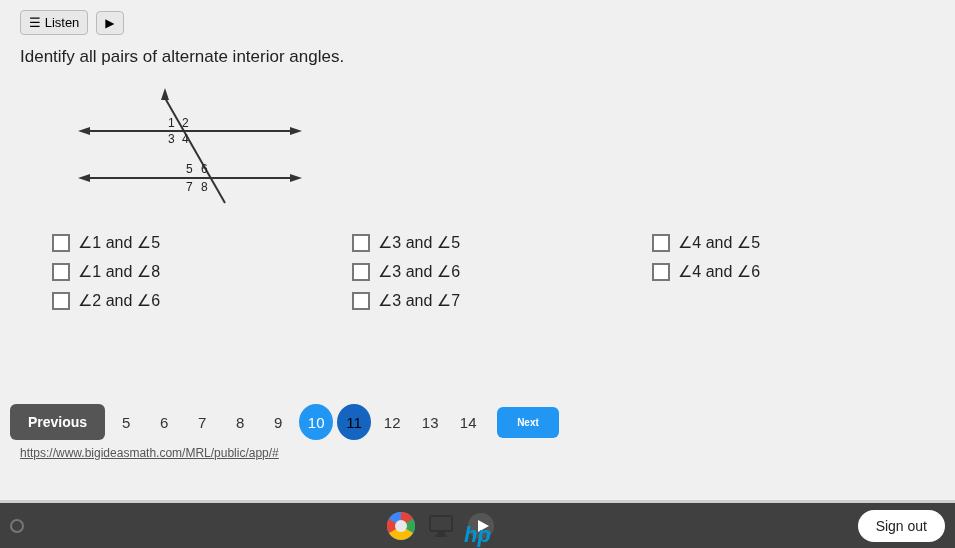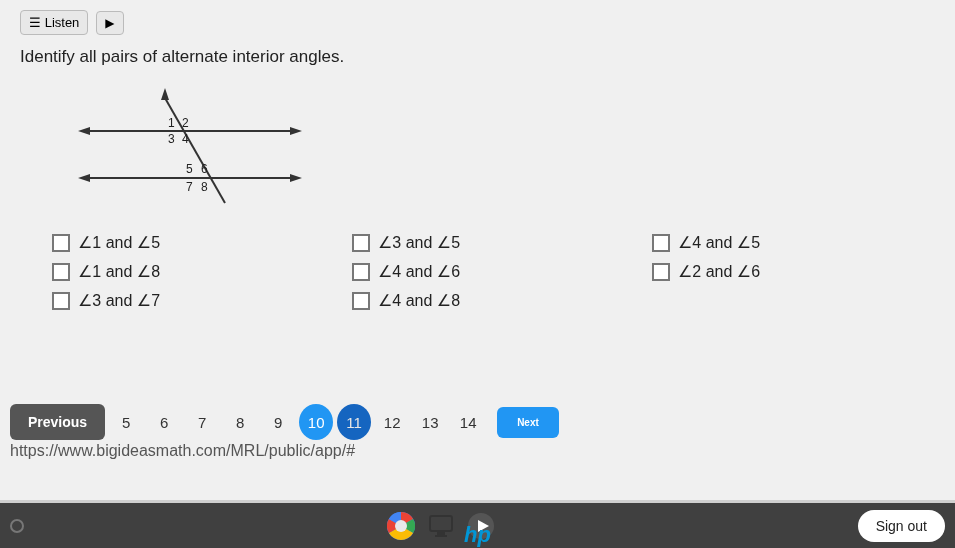--- a/index.html
+++ b/index.html
@@ -134,42 +134,43 @@
     }
 
     .page-num.active {
       background: #2196F3;
       color: white;
       border-radius: 50%;
     }
 
     .page-num.current {
       background: #1565C0;
-      color: #e5e5e5;
+      color: #000000;
       border-radius: 50%;
     }
 
     .next-btn {
       background: #2196F3;
       color: white;
       border: none;
       border-radius: 6px;
       padding: 10px 20px;
       font-size: 10px;
       cursor: pointer;
       font-weight: bold;
       margin-left: 8px;
     }
 
     .url-bar {
       position: absolute;
       bottom: 40px;
-      left: 10px;
-      font-size: 16px;
+      left: 20px;
+      font-size: 12px;
       color: #555;
+      text-decoration: underline;
     }
 
     
     .os-bar {
       position: absolute;
       bottom: 0;
       left: 0;
       width: 955px;
       height: 45px;
       background: #404040;
@@ -295,40 +296,40 @@
     <div class="answer-item">
       <div class="checkbox"></div>
       <span class="answer-label">∠4 and ∠5</span>
     </div>
 
     <div class="answer-item">
       <div class="checkbox"></div>
       <span class="answer-label">∠1 and ∠8</span>
     </div>
 
+    <div class="answer-item">
+      <div class="checkbox"></div>
+      <span class="answer-label">∠3 and ∠6</span>
+    </div>
 
     <div class="answer-item">
       <div class="checkbox"></div>
       <span class="answer-label">∠4 and ∠6</span>
     </div>
 
     <div class="answer-item">
       <div class="checkbox"></div>
       <span class="answer-label">∠2 and ∠6</span>
     </div>
 
     <div class="answer-item">
       <div class="checkbox"></div>
       <span class="answer-label">∠3 and ∠7</span>
     </div>
 
-    <div class="answer-item">
-      <div class="checkbox"></div>
-      <span class="answer-label">∠4 and ∠8</span>
-    </div>
 
   </div>
 
   <div class="pagination-bar">
     <button class="prev-btn">Previous</button>
     <button class="page-num">5</button>
     <button class="page-num">6</button>
     <button class="page-num">7</button>
     <button class="page-num">8</button>
     <button class="page-num">9</button>

